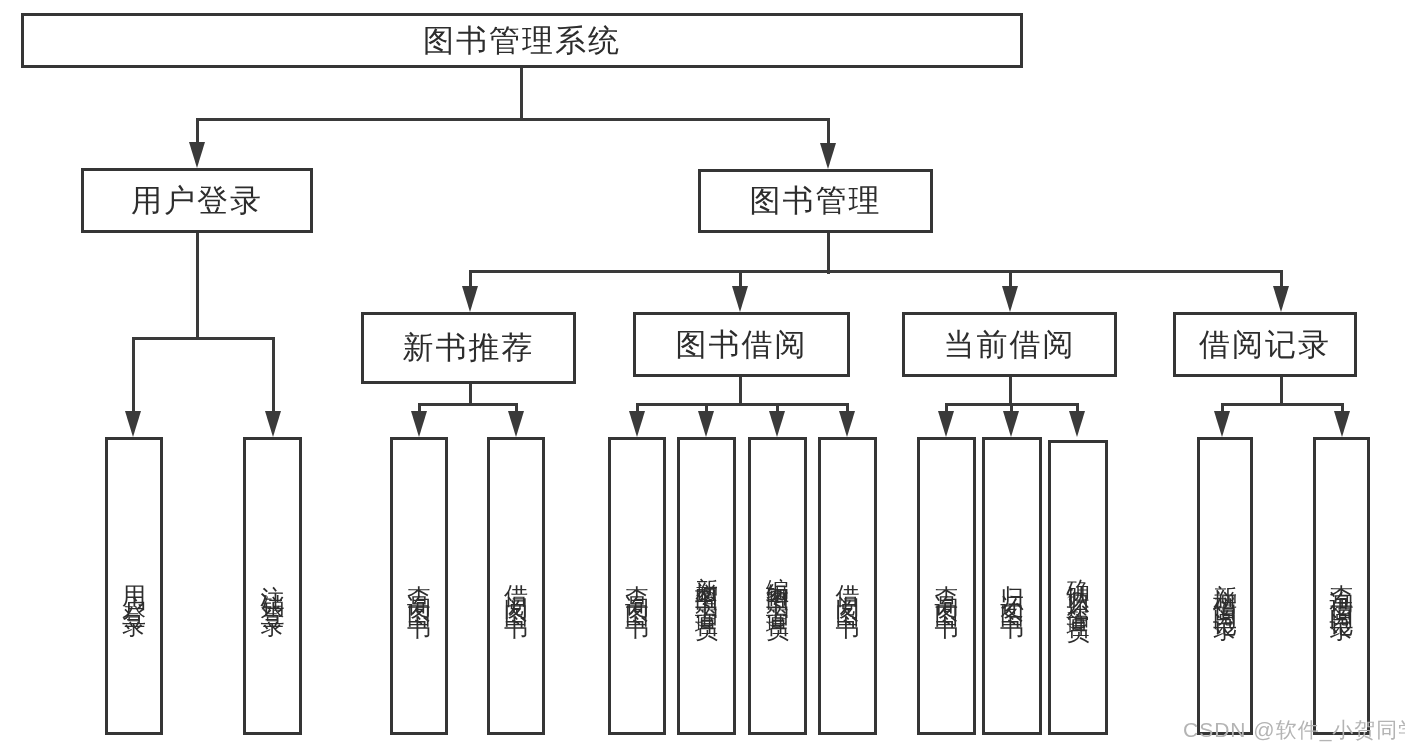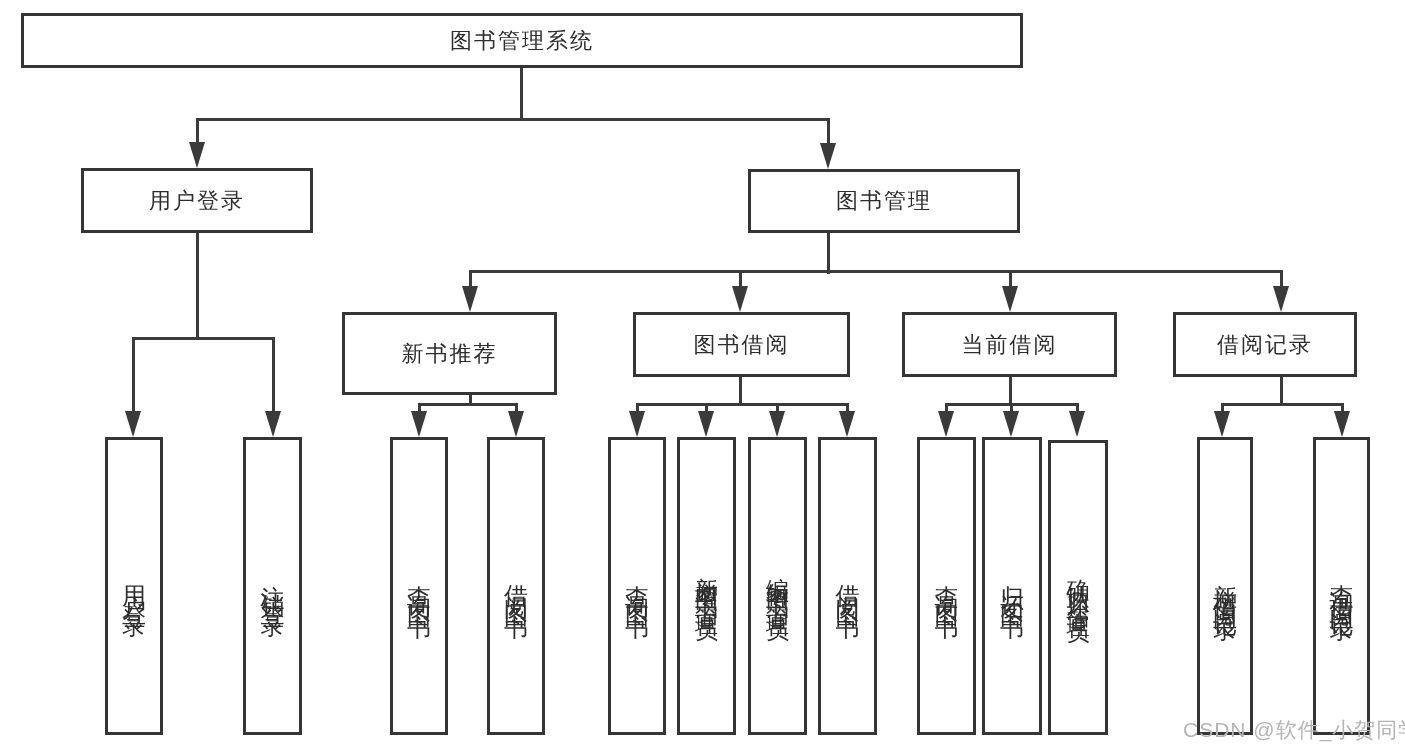--- a/index.html
+++ b/index.html
@@ -3,21 +3,21 @@
 <meta charset="utf-8">
 <style>
   html,body { margin:0; padding:0; background:#ffffff; }
   .stage {
     position:relative; width:1405px; height:747px; background:#ffffff;
     font-family:"Liberation Sans", sans-serif; color:#2d2d2d; overflow:hidden;
   }
   .box {
     position:absolute; box-sizing:border-box; background:#ffffff;
     border:3px solid #353535; display:flex; align-items:center; justify-content:center;
-    font-size:22px; letter-spacing:2px; white-space:nowrap;
+    font-size:31px; letter-spacing:2px; white-space:nowrap;
   }
   .vbox {
     position:absolute; box-sizing:border-box; background:#ffffff;
     border:3px solid #353535; display:flex; align-items:center; justify-content:center;
   }
   .vbox span {
     writing-mode:vertical-rl; text-orientation:mixed;
     font-size:24px; letter-spacing:10px; line-height:1;
   }
   .vbox.med span   { letter-spacing:7px; }
@@ -95,23 +95,23 @@
   <div class="hline" style="left:1221px;top:403px;width:122px"></div>
   <div class="vline" style="left:1221px;top:403px;height:16px"></div>
   <div class="arrow" style="left:1214px;top:411px"></div>
   <div class="vline" style="left:1341px;top:403px;height:16px"></div>
   <div class="arrow" style="left:1334px;top:411px"></div>
 
   <div class="box" style="left:21px;top:13px;width:1002px;height:55px">图书管理系统</div>
 
   <div class="box" style="left:81px;top:168px;width:232px;height:65px">用户登录</div>
 
-  <div class="box" style="left:748px;top:169px;width:272px;height:64px">图书管理</div>
+  <div class="box" style="left:698px;top:169px;width:235px;height:64px">图书管理</div>
 
-  <div class="box" style="left:342px;top:312px;width:215px;height:83px">新书推荐</div>
+  <div class="box" style="left:361px;top:312px;width:215px;height:72px">新书推荐</div>
 
   <div class="box" style="left:902px;top:312px;width:215px;height:65px">当前借阅</div>
 
   <div class="box" style="left:633px;top:312px;width:217px;height:65px">图书借阅</div>
 
   <div class="box" style="left:1173px;top:312px;width:184px;height:65px">借阅记录</div>
 
   <div class="vbox" style="left:105px;top:437px;width:58px;height:298px">
     <span>用户登录</span>
   </div>

